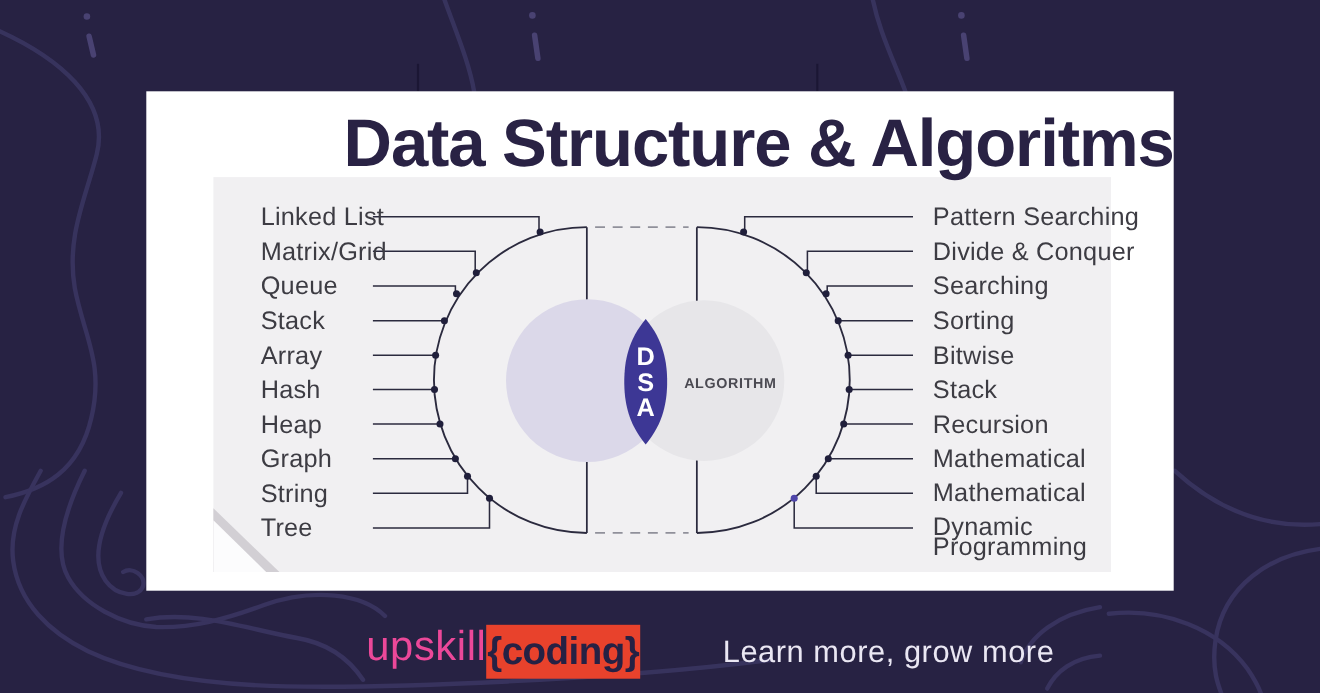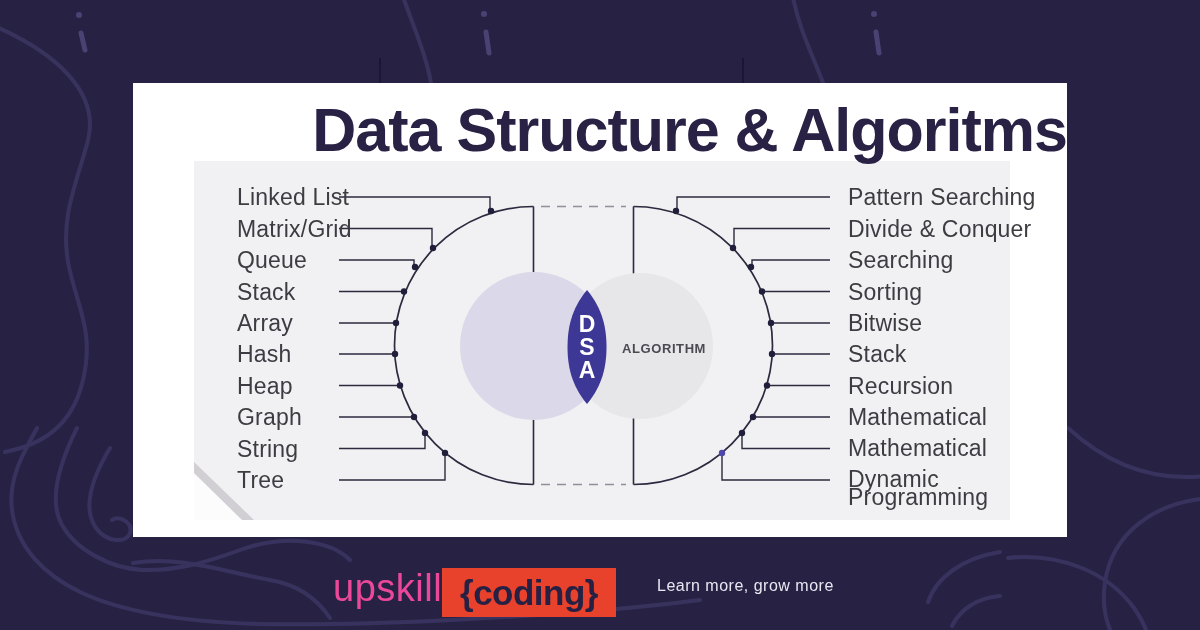--- a/index.html
+++ b/index.html
@@ -29,25 +29,25 @@
   .topic.wrap{white-space:normal;width:130px;line-height:17.5px;}
   .venn-label{position:absolute;font-size:13px;font-weight:700;color:#4b4a52;
               letter-spacing:0.6px;text-align:center;line-height:17px;z-index:4;}
   #dsa-letters{position:absolute;left:569px;top:313px;width:36px;text-align:center;
                z-index:4;display:flex;flex-direction:column;}
   #dsa-letters span{font-size:23px;font-weight:700;color:#ffffff;line-height:22.8px;}
 
   
   #brand-first{position:absolute;left:333px;top:567px;font-size:38px;font-weight:400;
                color:#ec4899;z-index:4;letter-spacing:0.5px;}
-  #brand-box{position:absolute;left:442px;top:568px;width:174px;height:49px;
+  #brand-box{position:absolute;left:442px;top:568px;width:140px;height:49px;
              background:#e8422c;z-index:4;display:flex;align-items:center;
              justify-content:center;}
   #brand-second{font-size:35px;font-weight:700;color:#262144;letter-spacing:-0.5px;}
-  #tagline{position:absolute;left:657px;top:577px;font-size:16px;font-weight:300;
+  #tagline{position:absolute;left:657px;top:577px;font-size:28px;font-weight:300;
            color:#eae7f3;z-index:4;letter-spacing:0.5px;}
 </style>
 </head>
 <body>
 
 <div id="stage">
 
   <svg id="bg-svg" width="1200" height="630" viewBox="0 0 1200 630">
     <g fill="none" stroke="#3a3561" stroke-width="4" stroke-linecap="round" opacity="0.9">
 

